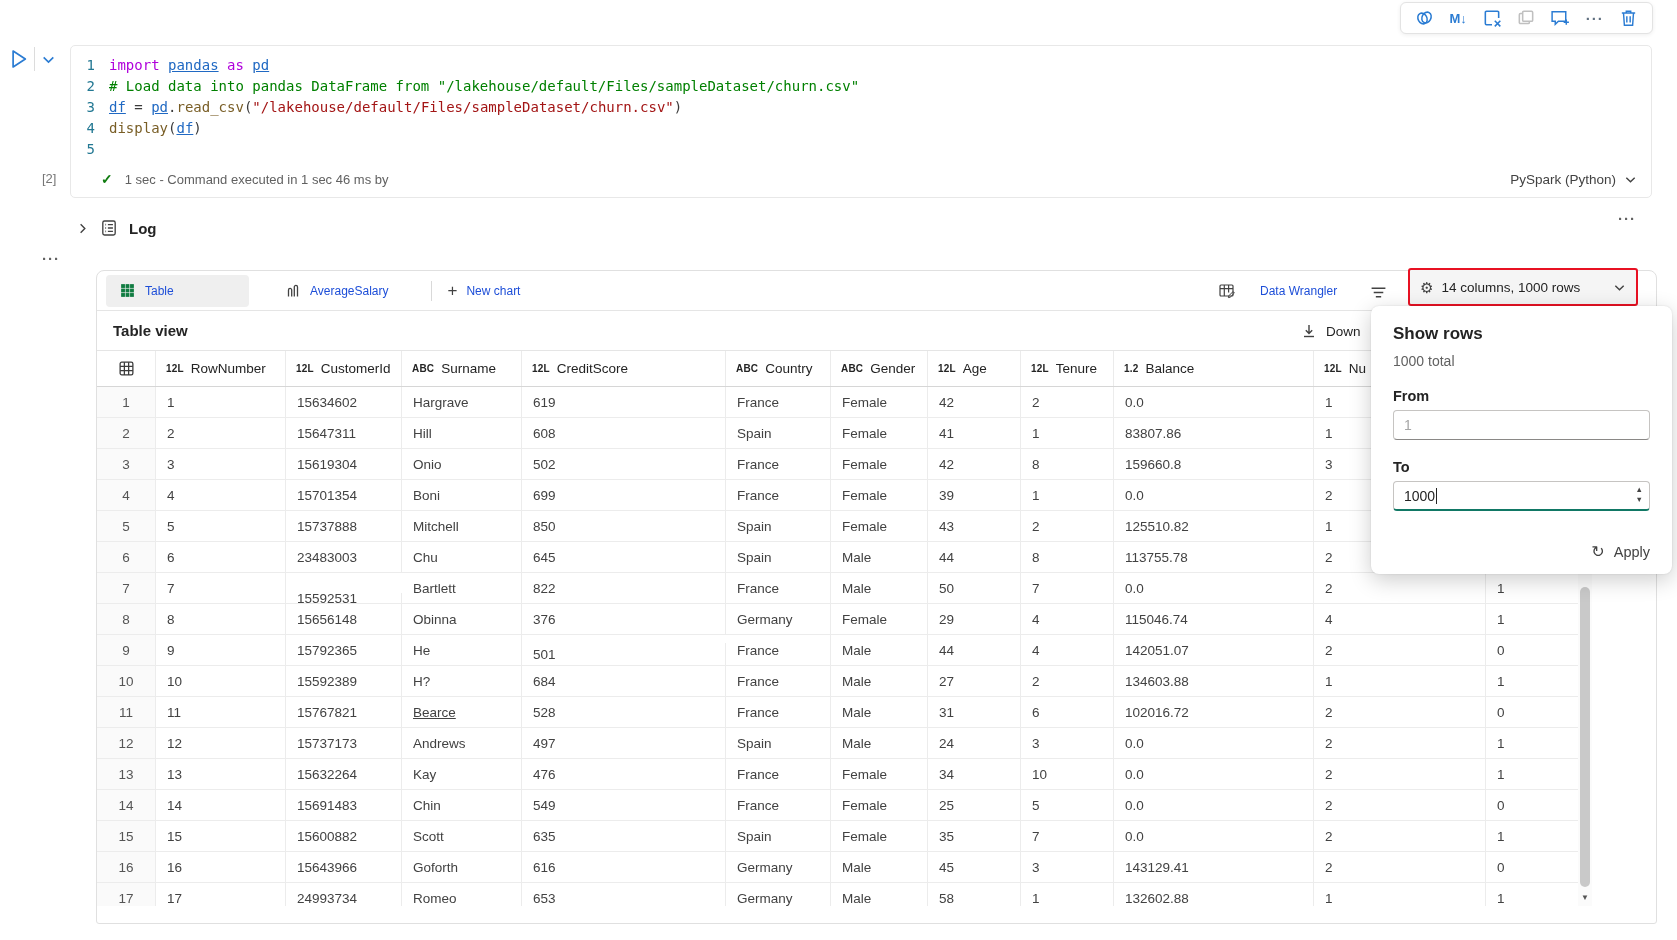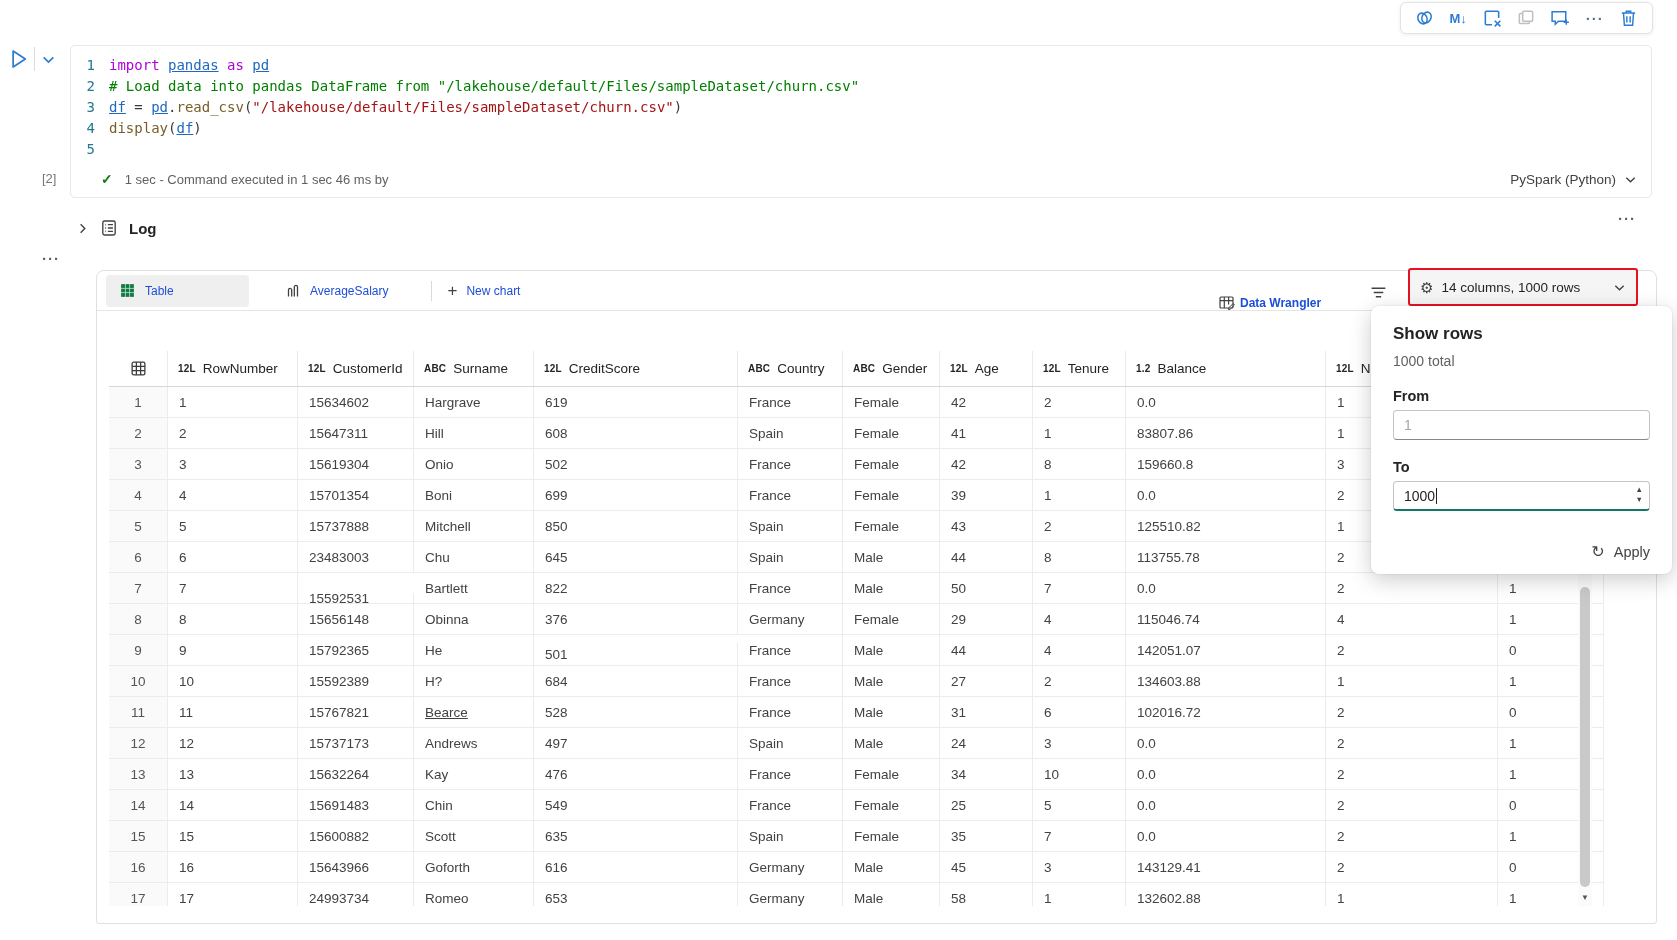--- a/index.html
+++ b/index.html
@@ -48,38 +48,38 @@
   .tabbar{position:absolute;left:0;top:0;width:100%;height:40px;border-bottom:1px solid #e5e5e5;
     display:flex;align-items:center;box-sizing:border-box;}
   .tab-pill{margin-left:9px;height:32px;width:143px;background:#efefef;border-radius:4px;
     display:flex;align-items:center;gap:9px;padding:0 13px;box-sizing:border-box;cursor:pointer;}
   .tab{display:flex;align-items:center;gap:9px;cursor:pointer;}
   .tab-avg{margin-left:36px;}
   .tab-sep{width:1px;height:20px;background:#d9d9d9;margin-left:42px;}
   .tab-new{margin-left:16px;}
   .tab-label{font-size:12px;color:#1d4ed8;}
   .plus{font-size:17px;color:#424242;line-height:1;}
-  .dw-btn{position:absolute;left:1121px;top:12px;height:40px;display:flex;align-items:center;gap:4px;cursor:pointer;font-weight:bold;}
+  .dw-btn{position:absolute;left:1121px;top:0;height:40px;display:flex;align-items:center;gap:24px;cursor:pointer;}
   .filter-btn{position:absolute;left:1268px;top:8px;width:26px;height:26px;display:flex;align-items:center;justify-content:center;cursor:pointer;}
   .settings-btn{position:absolute;left:1311px;top:-3px;width:230px;height:38px;background:#f5f5f5;
     border:2px solid #e81123;border-radius:3px;display:flex;align-items:center;gap:8px;
     padding:0 10px;box-sizing:border-box;cursor:pointer;}
   .gear{font-size:15px;color:#424242;line-height:1;}
   .settings-label{font-size:13.5px;color:#242424;white-space:nowrap;}
   .settings-btn svg{margin-left:auto;}
 
   
   .tableview{position:absolute;left:0;top:40px;width:1495px;height:40px;border-bottom:1px solid #e5e5e5;
     display:flex;align-items:center;box-sizing:border-box;}
   .tv-title{margin-left:16px;font-size:15px;font-weight:600;color:#242424;}
   .download{position:absolute;left:1204px;top:0;height:40px;display:flex;align-items:center;gap:9px;
     color:#242424;font-size:13.5px;cursor:pointer;}
 
   
-  .grid{position:absolute;left:12px;top:80px;width:1495px;}
+  .grid{position:absolute;left:0;top:80px;width:1495px;}
   .ghead{display:flex;height:36px;border-bottom:1px solid #d6d6d6;background:#fff;box-sizing:border-box;}
   .hcell{box-sizing:border-box;border-right:1px solid #ebebeb;display:flex;align-items:center;gap:7px;
     padding:0 10px;font-size:13.5px;color:#242424;flex-shrink:0;cursor:pointer;}
   .hcell.hicon{justify-content:center;padding:0;}
   .badge{font-weight:700;font-size:10px;color:#242424;letter-spacing:.2px;}
   .gbody{position:relative;height:519px;overflow:hidden;}
   .trow{display:flex;height:31px;border-bottom:1px solid #ececec;box-sizing:border-box;}
   .tcell{box-sizing:border-box;border-right:1px solid #ececec;padding:0 11px;font-size:13.5px;color:#424242;
     display:flex;align-items:center;flex-shrink:0;overflow:hidden;}
   .tcell.idx{background:#fafafa;justify-content:center;padding:0;color:#555;}
@@ -258,20 +258,32 @@
       </div>
       <div class="settings-btn">
         <span class="gear">⚙</span>
         <span class="settings-label">14 columns, 1000 rows</span>
         <svg width="13" height="13" viewBox="0 0 14 14">
           <path d="M2.5 5l4.5 4.5L11.5 5" fill="none" stroke="#424242" stroke-width="1.5"></path>
           </svg>
       </div>
     </div>
 
+    <div class="tableview">
+      <span class="tv-title">Table view</span>
+      <div class="download">
+        <svg width="16" height="16" viewBox="0 0 16 16">
+          <g fill="none" stroke="#424242" stroke-width="1.4">
+              <path d="M8 2v8M4.8 7.2L8 10.4l3.2-3.2"></path>
+              <path d="M3 13.5h10"></path>
+            </g>
+          </svg>
+        <span>Down</span>
+      </div>
+    </div>
 
     <div class="grid">
       <div class="ghead" id="grid-header">
           <div class="hcell hicon" style="width: 59px;">
   <svg width="17" height="17" viewBox="0 0 16 16">
     <g fill="none" stroke="#3b3b3b" stroke-width="1.2">
       <rect x="2" y="2" width="12" height="12" rx="1.5"></rect>
       <path d="M2 6h12M2 10h12M6 2v12M10 2v12"></path>
     </g>
   </svg>

